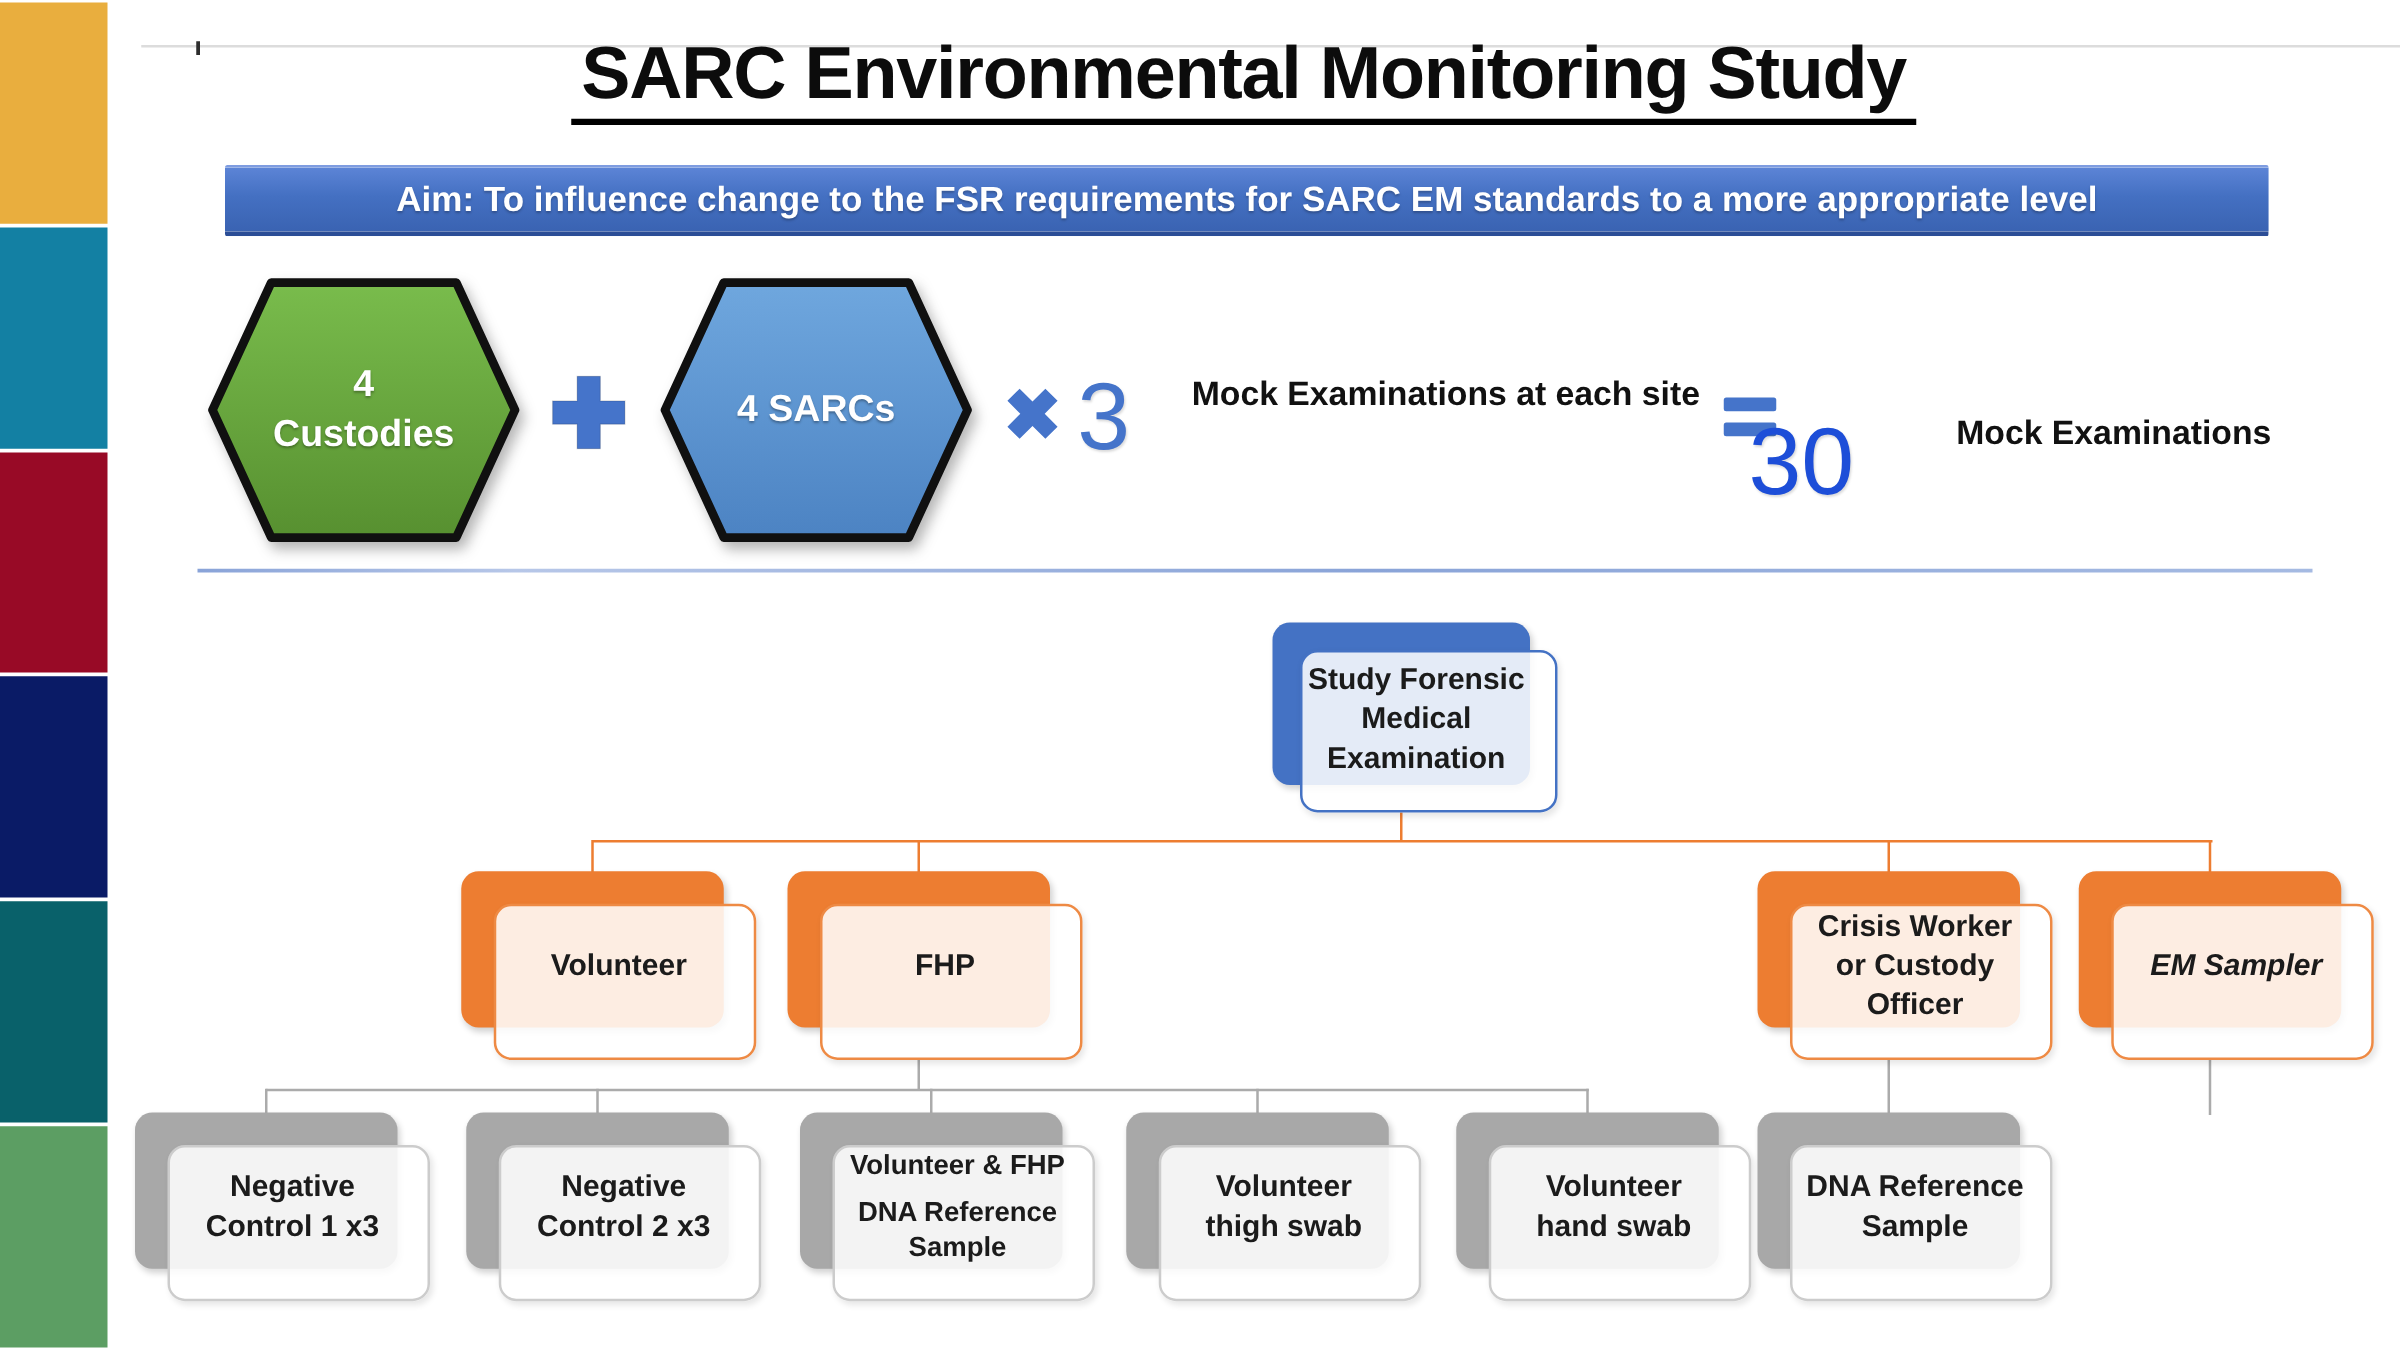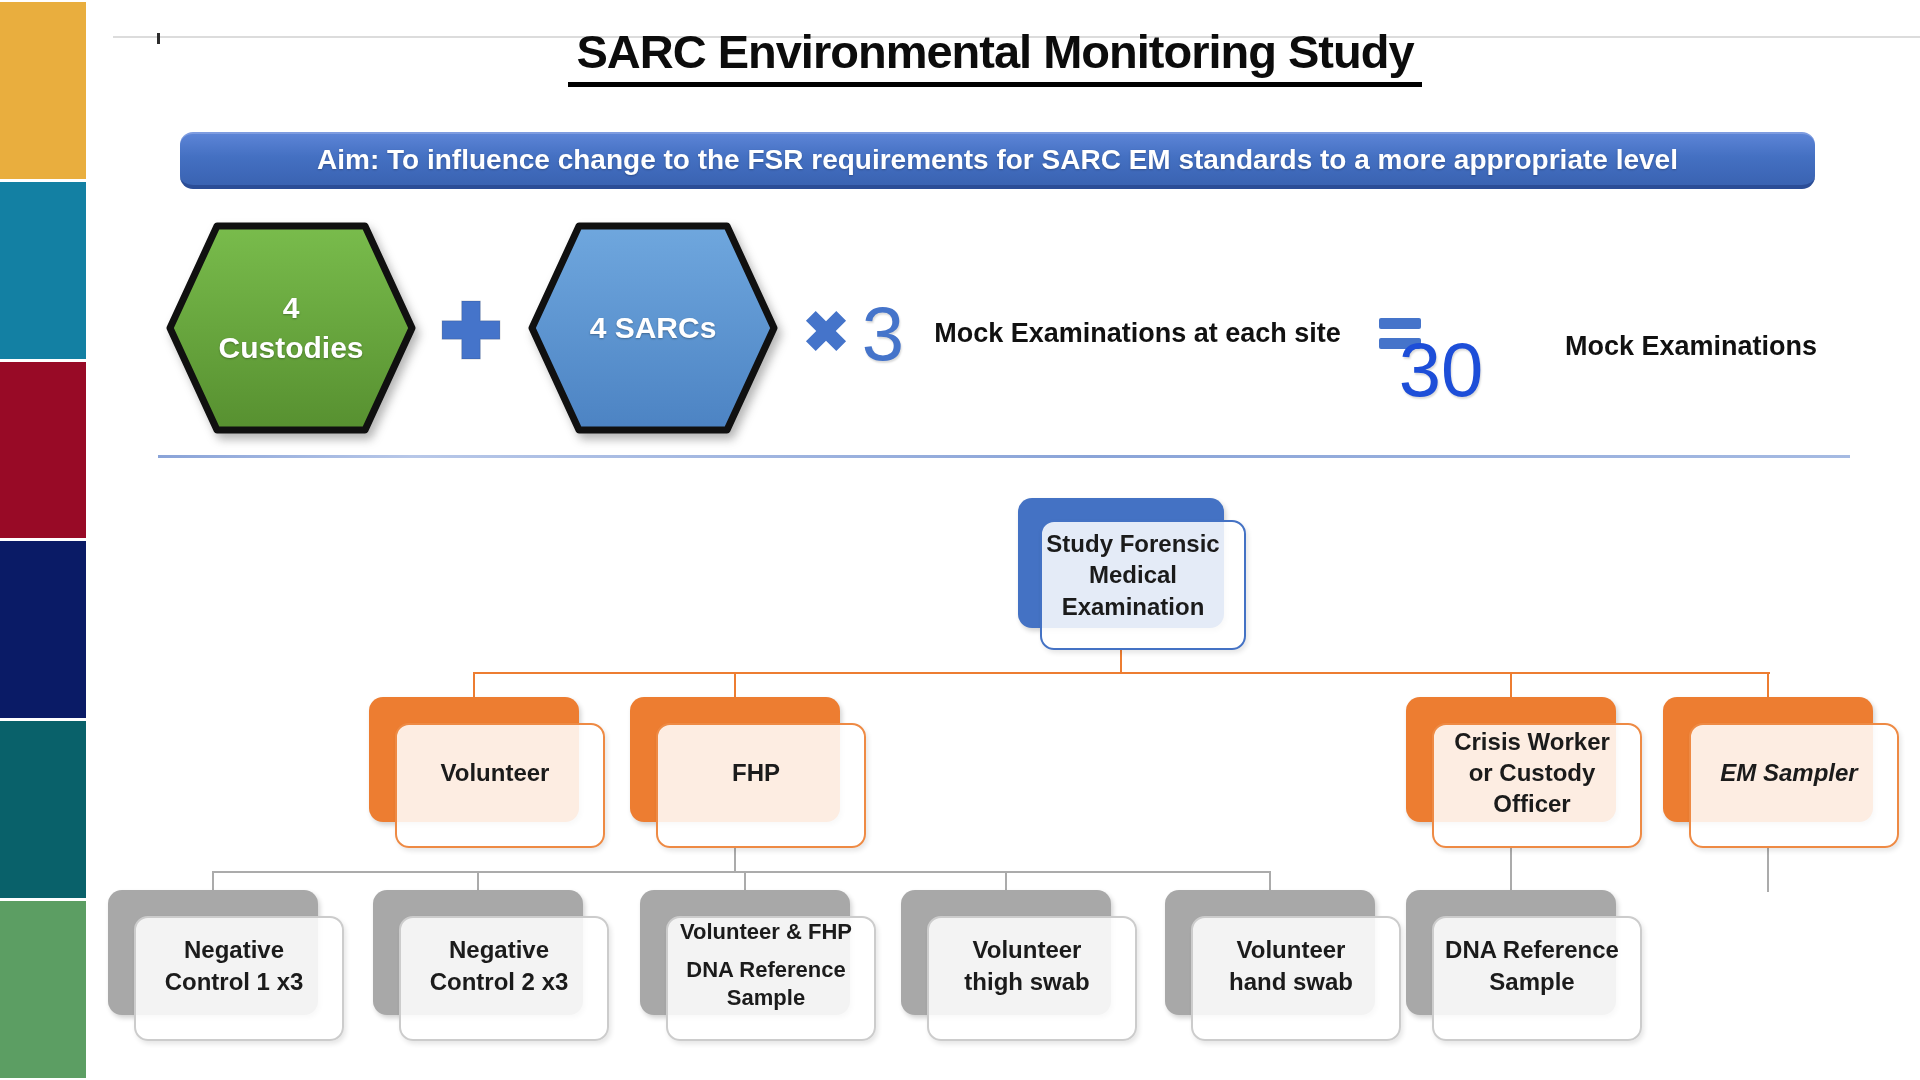--- a/index.html
+++ b/index.html
@@ -9,27 +9,27 @@
   
   .sidebar{position:absolute;left:0;top:2px;bottom:2px;width:86px;display:flex;flex-direction:column;gap:3px;}
   .swatch{flex:1 1 0;}
 
   
   .slide-topline{position:absolute;left:113px;right:0;top:36px;height:2px;background:#dcdcdc;}
   .cursor-tick{position:absolute;left:157px;top:33px;width:3px;height:11px;background:#2d2d2d;}
 
   
   .title-wrap{position:absolute;left:70px;right:0;top:24px;text-align:center;}
-  .title{display:inline-block;font-size:47px;font-weight:bold;color:#0c0c0c;
+  .title{display:inline-block;font-size:59px;font-weight:bold;color:#0c0c0c;
          border-bottom:5px solid #000;padding:0 8px 3px;letter-spacing:-1px;white-space:nowrap;}
 
   
   .aim-banner{position:absolute;left:180px;top:132px;width:1635px;height:57px;
       background:linear-gradient(180deg,#5c84d6 0%,#4470c2 45%,#3a63b2 100%);
-      border-top:2px solid #7e9ce0;border-bottom:4px solid #2b4d96;border-radius:13px;
+      border-top:2px solid #7e9ce0;border-bottom:4px solid #2b4d96;border-radius:2px;
       color:#ffffff;font-size:28px;font-weight:bold;display:flex;align-items:center;justify-content:center;
       white-space:nowrap;text-shadow:0 1px 2px rgba(0,0,0,.25);box-sizing:border-box;}
 
   
   .hex{position:absolute;width:250px;height:212px;}
   .hex svg{filter:drop-shadow(4px 6px 5px rgba(90,90,90,.45));}
   .hex .hex-label{position:absolute;inset:0;display:flex;flex-direction:column;align-items:center;justify-content:center;
       color:#fff;font-weight:bold;font-size:30px;line-height:1.35;text-align:center;text-shadow:0 1px 2px rgba(0,0,0,.3);}
   .hex .hex-label span{display:block;}
   .op{position:absolute;}
@@ -125,21 +125,21 @@
       <span>4 SARCs</span>
     </div>
   </div>
 
   <svg class="op" style="left:803px;top:308px;" width="46" height="46" viewBox="0 0 60 60">
     <path d="M21 2 h18 v19 h19 v18 h-19 v19 h-18 v-19 h-19 v-18 h19 z" transform="rotate(45 30 30)" fill="#4574CA"></path>
   </svg>
 
   <div class="big-num" style="left: 852px; top: 296px; width: 62px; color: rgb(69, 116, 202);">3</div>
 
-  <div class="eq-label" style="left:915px;top:318px;width:445px;">Mock Examinations at each site</div>
+  <div class="eq-label" style="left:915px;top:300px;width:445px;text-align:right;">Mock Examinations at each site</div>
 
   <div class="op op-equals" style="left:1379px;top:318px;">
     <span class="bar" style="background: rgb(69, 116, 202);"></span>
     <span class="bar" style="background: rgb(69, 116, 202);"></span>
   </div>
 
   <div class="big-num" style="left: 1390px; top: 296px; width: 102px; color: #1d4ed8; margin-top: 36px;">30</div>
 
   <div class="eq-label" style="left:1545px;top:331px;width:292px;">Mock Examinations</div>
 

